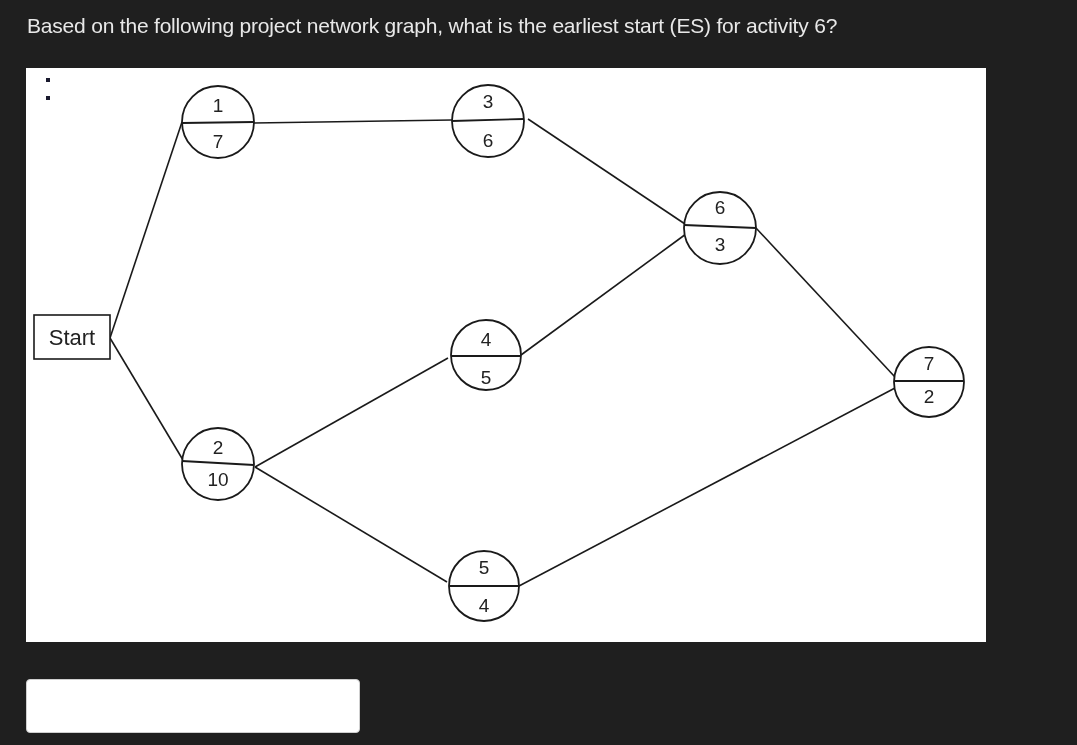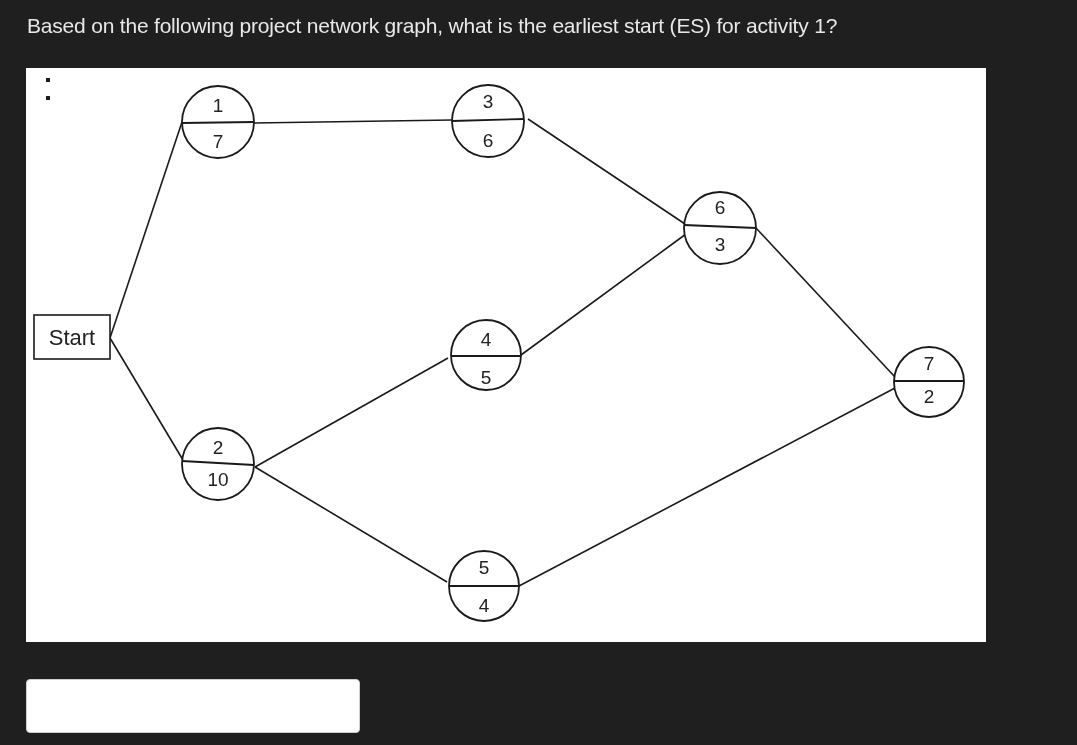--- a/index.html
+++ b/index.html
@@ -69,21 +69,21 @@
       display: inline-block;
       width: 4px;
       height: 4px;
       background: #1a1a2e;
       margin-right: 3px;
     }
   </style>
 </head>
 <body>
 
-<div class="question">Based on the following project network graph, what is the earliest start (ES) for activity 1?</div>
+<div class="question">Based on the following project network graph, what is the earliest start (ES) for activity 6?</div>
 
 <div class="figure">
   <div class="artifact" style="left:20px;top:0;"><span></span><span></span></div>
   <svg width="960" height="574" viewBox="0 0 960 574" xmlns="http://www.w3.org/2000/svg">
     <g stroke="#1a1a1a" stroke-width="1.6" fill="none">
 
       <line x1="84" y1="270" x2="156" y2="54"></line>
       <line x1="84" y1="270" x2="157" y2="392"></line>
       <line x1="228" y1="55" x2="426" y2="52"></line>
       <line x1="229" y1="399" x2="422" y2="290"></line>

